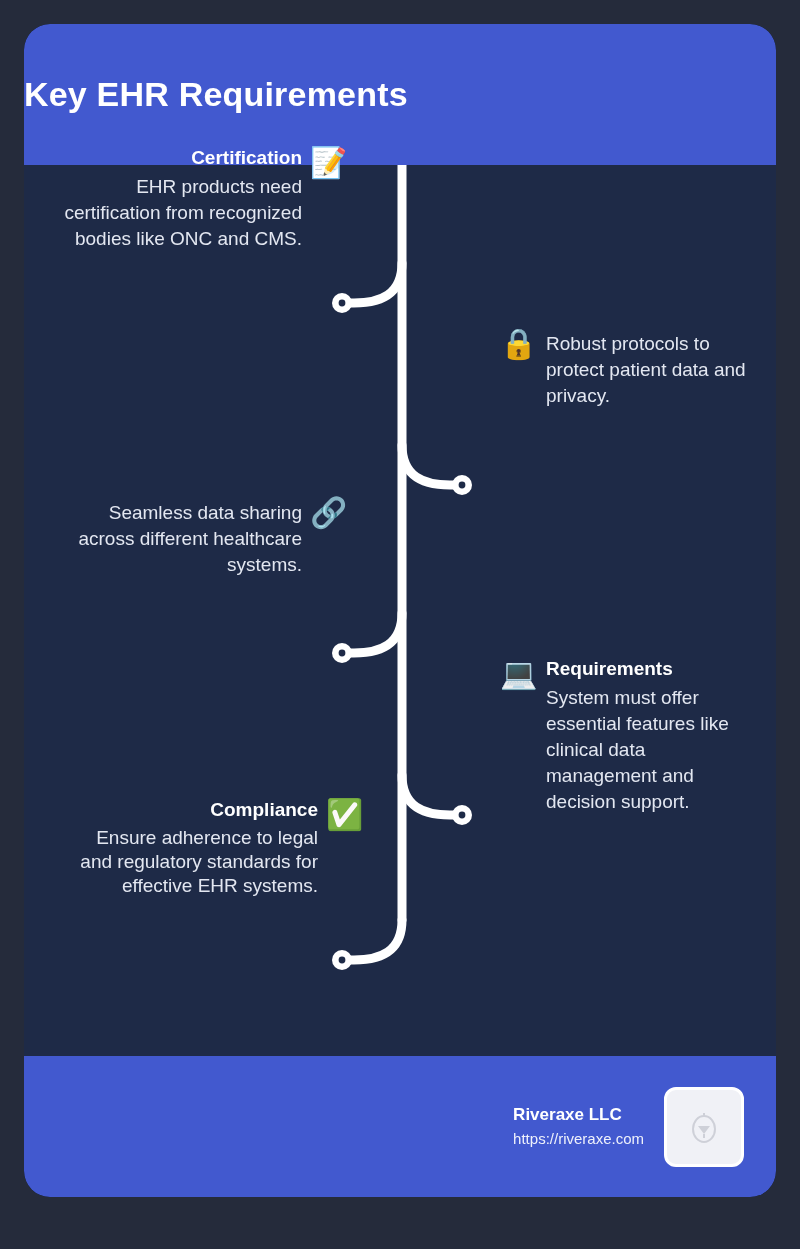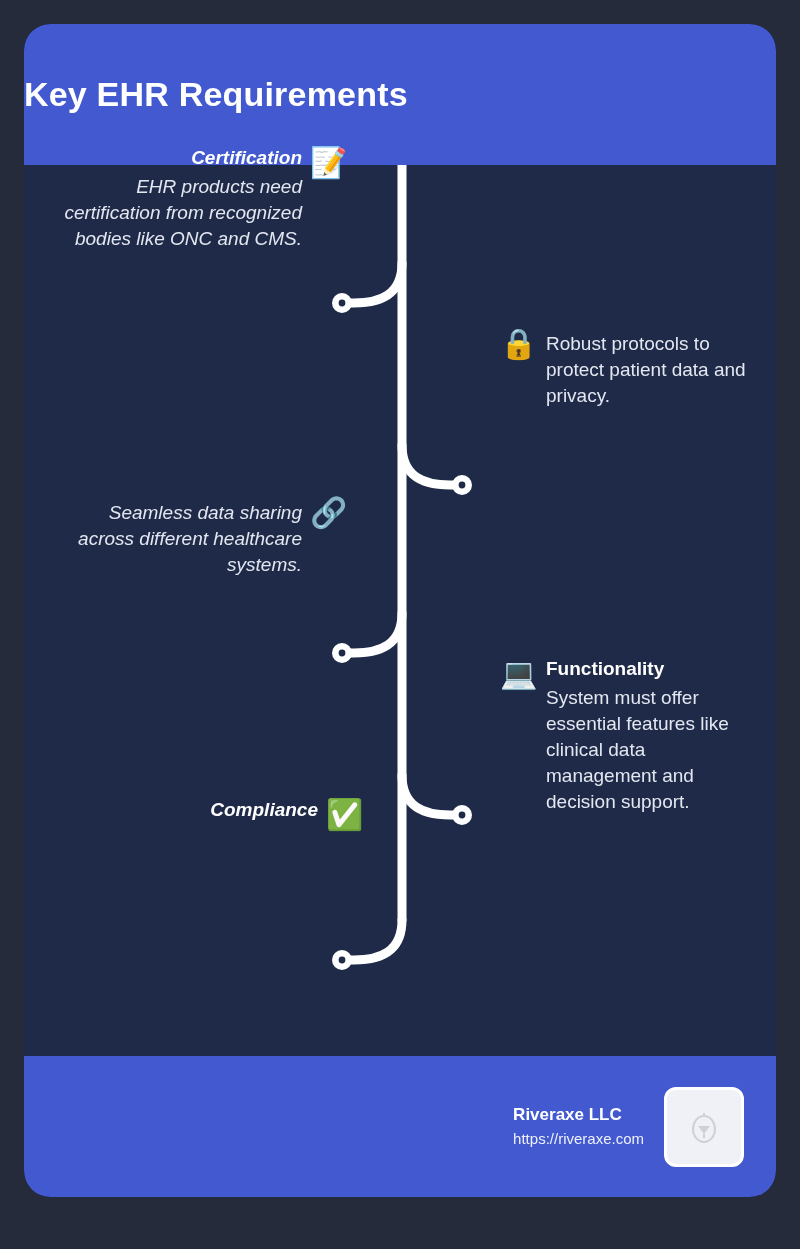--- a/index.html
+++ b/index.html
@@ -109,21 +109,21 @@
     align-items: flex-start;
   }
   .item.left {
     flex-direction: row;
     justify-content: flex-end;
   }
   .item.right {
     flex-direction: row;
   }
   .item-text { display: block; }
-  .item.left .item-text { text-align: right; font-style: italic; }
+  .item.left .item-text { text-align: right; }
   .item.right .item-text { text-align: left; }
 
   .item-title {
     color: #ffffff;
     font-size: 19px;
     font-weight: bold;
     display: block;
     line-height: 1.25;
   }
   .item-desc {
@@ -227,28 +227,29 @@
   <div class="item left" id="item-interoperability">
     <div class="item-text">
       <span class="item-desc">Seamless data sharing across different healthcare systems.</span>
     </div>
     <div class="item-icon">🔗</div>
   </div>
 
   <div class="item right" id="item-functionality">
     <div class="item-icon">💻</div>
     <div class="item-text">
-      <span class="item-title">Functionality</span>
+      <span class="item-title">Requirements</span>
       <span class="item-desc">System must offer essential features like clinical data management and decision support.</span>
     </div>
   </div>
 
   <div class="item left" id="item-compliance">
     <div class="item-text">
       <span class="item-title">Compliance</span>
+      <span class="item-desc tight">Ensure adherence to legal and regulatory standards for effective EHR systems.</span>
     </div>
     <div class="item-icon">✅</div>
   </div>
 
   <div class="footer">
     <div class="footer-inner">
       <div class="footer-text">
         <span class="footer-company">Riveraxe LLC</span>
         <span class="footer-url">https://riveraxe.com</span>
       </div>

